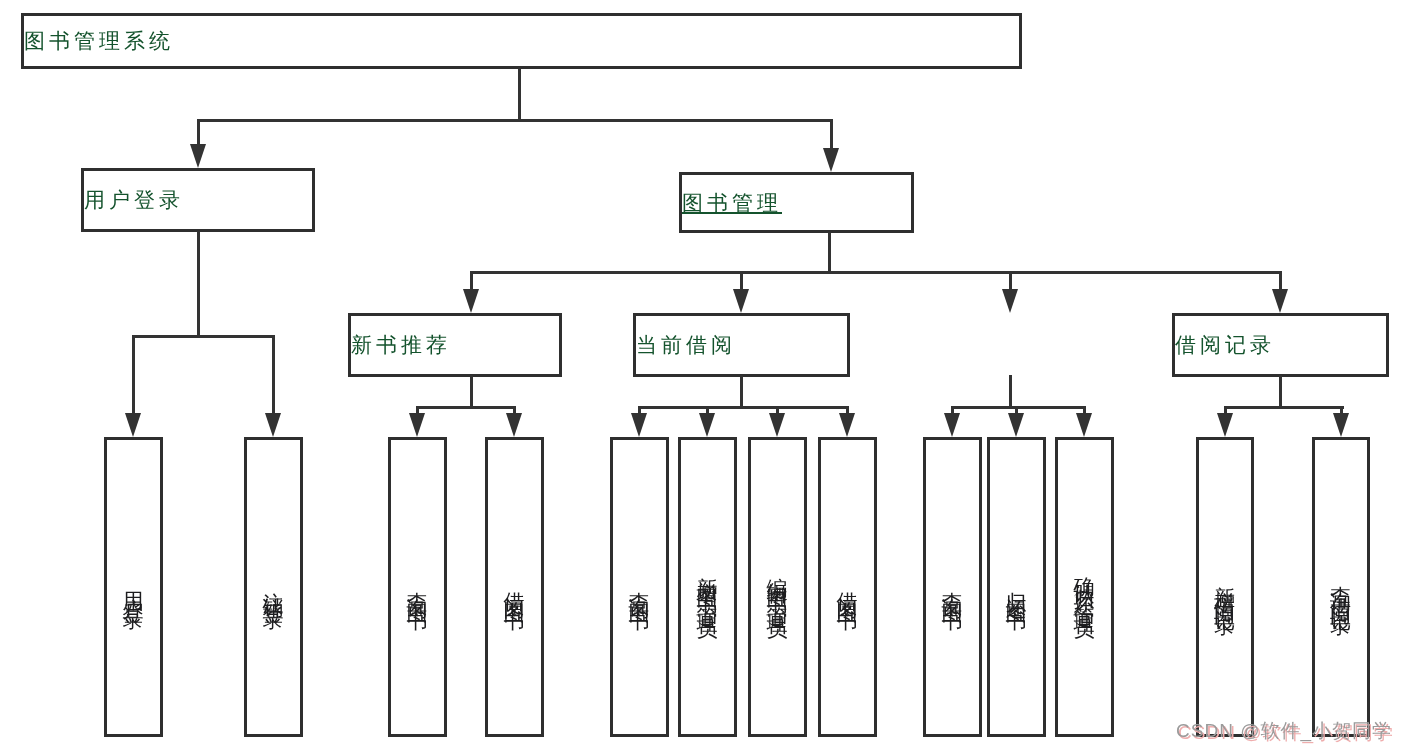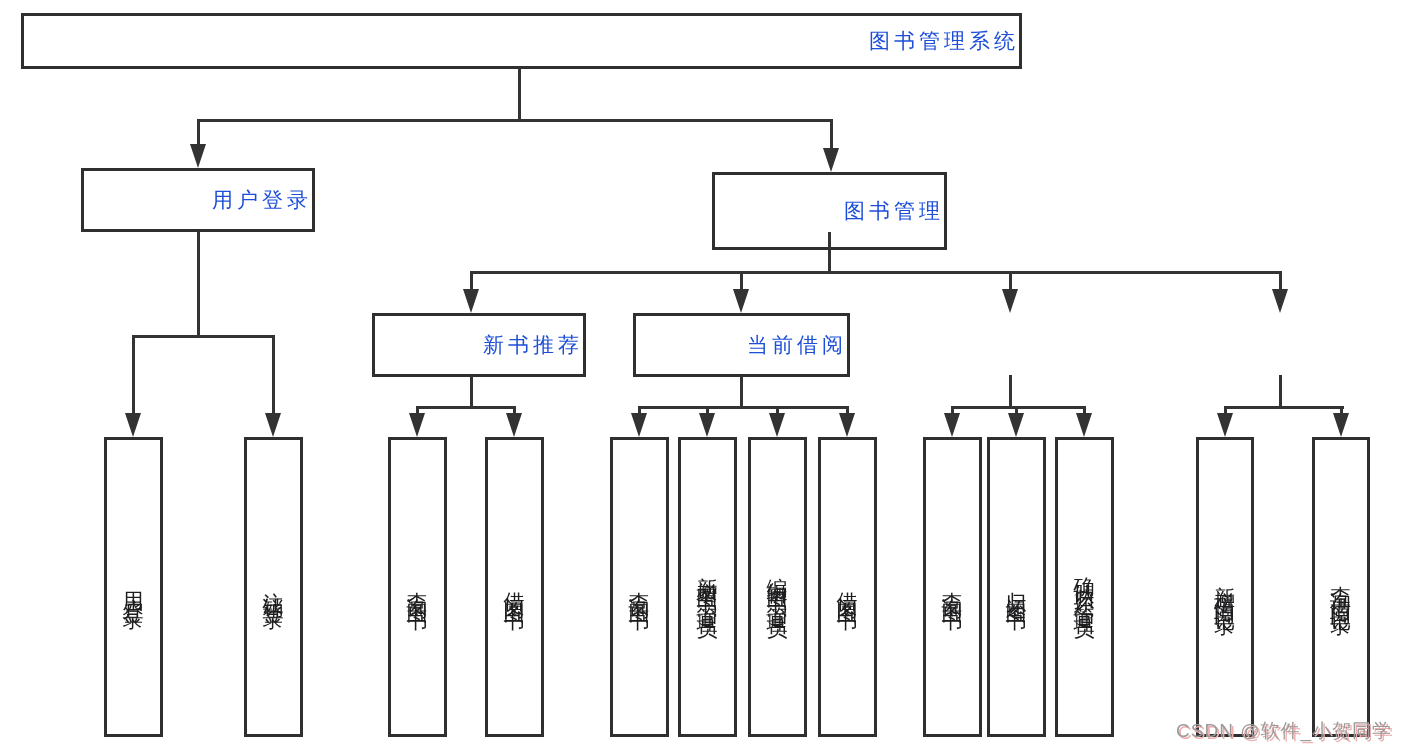--- a/index.html
+++ b/index.html
@@ -7,26 +7,26 @@
     width:1405px;height:747px;position:relative;overflow:hidden;
     background:#ffffff;
     font-family:"Liberation Sans","DejaVu Sans",sans-serif;
     color:#1d1d1f;
   }
   .stage{position:absolute;inset:0;}
   
   .node{
     position:absolute;box-sizing:border-box;
     border:3px solid #2f2f2f;background:#ffffff;
-    display:flex;align-items:center;justify-content:flex-end;
-    font-size:21px;letter-spacing:4px;color:#1d4ed8;
+    display:flex;align-items:center;justify-content:flex-start;
+    font-size:21px;letter-spacing:4px;color:#14532d;
   }
   .root{left:21px;top:13px;width:1001px;height:56px;}
   .lvl2-a{left:81px;top:168px;width:234px;height:64px;}
-  .lvl2-b{left:712px;top:172px;width:235px;height:78px;}
+  .lvl2-b{left:679px;top:172px;width:235px;height:61px;text-decoration:underline;}
   .lvl3{top:313px;height:64px;}
   .leaf{
     position:absolute;top:437px;height:300px;width:59px;
     box-sizing:border-box;border:3px solid #2f2f2f;background:#fff;
     display:flex;align-items:center;justify-content:center;
   }
   .vtext{
     writing-mode:vertical-rl;
     font-size:21px;letter-spacing:6px;line-height:1;
     color:#1d1d1f;white-space:nowrap;
@@ -83,25 +83,28 @@
   <div class="hline" style="left:470px;top:271px;width:812px"></div>
   <div class="vline" style="left:470px;top:271px;height:22px"></div>
   <div class="arrow" style="left:463px;top:289px"></div>
   <div class="vline" style="left:740px;top:271px;height:22px"></div>
   <div class="arrow" style="left:733px;top:289px"></div>
   <div class="vline" style="left:1009px;top:271px;height:22px"></div>
   <div class="arrow" style="left:1002px;top:289px"></div>
   <div class="vline" style="left:1279px;top:271px;height:22px"></div>
   <div class="arrow" style="left:1272px;top:289px"></div>
 
-  <div class="node lvl3" style="left:372px;width:214px">
+  <div class="node lvl3" style="left:348px;width:214px">
     <span>新书推荐</span>
   </div>
   <div class="node lvl3" style="left:633px;width:217px">
     <span>当前借阅</span>
+  </div>
+  <div class="node lvl3" style="left:1172px;width:217px">
+    <span>借阅记录</span>
   </div>
 
   <div class="vline" style="left:470px;top:375px;height:33px"></div>
   <div class="hline" style="left:416px;top:406px;width:100px"></div>
   <div class="vline" style="left:416px;top:406px;height:10px"></div>
   <div class="arrow" style="left:409px;top:413px"></div>
   <div class="vline" style="left:513px;top:406px;height:10px"></div>
   <div class="arrow" style="left:506px;top:413px"></div>
 
   <div class="vline" style="left:740px;top:375px;height:33px"></div>

